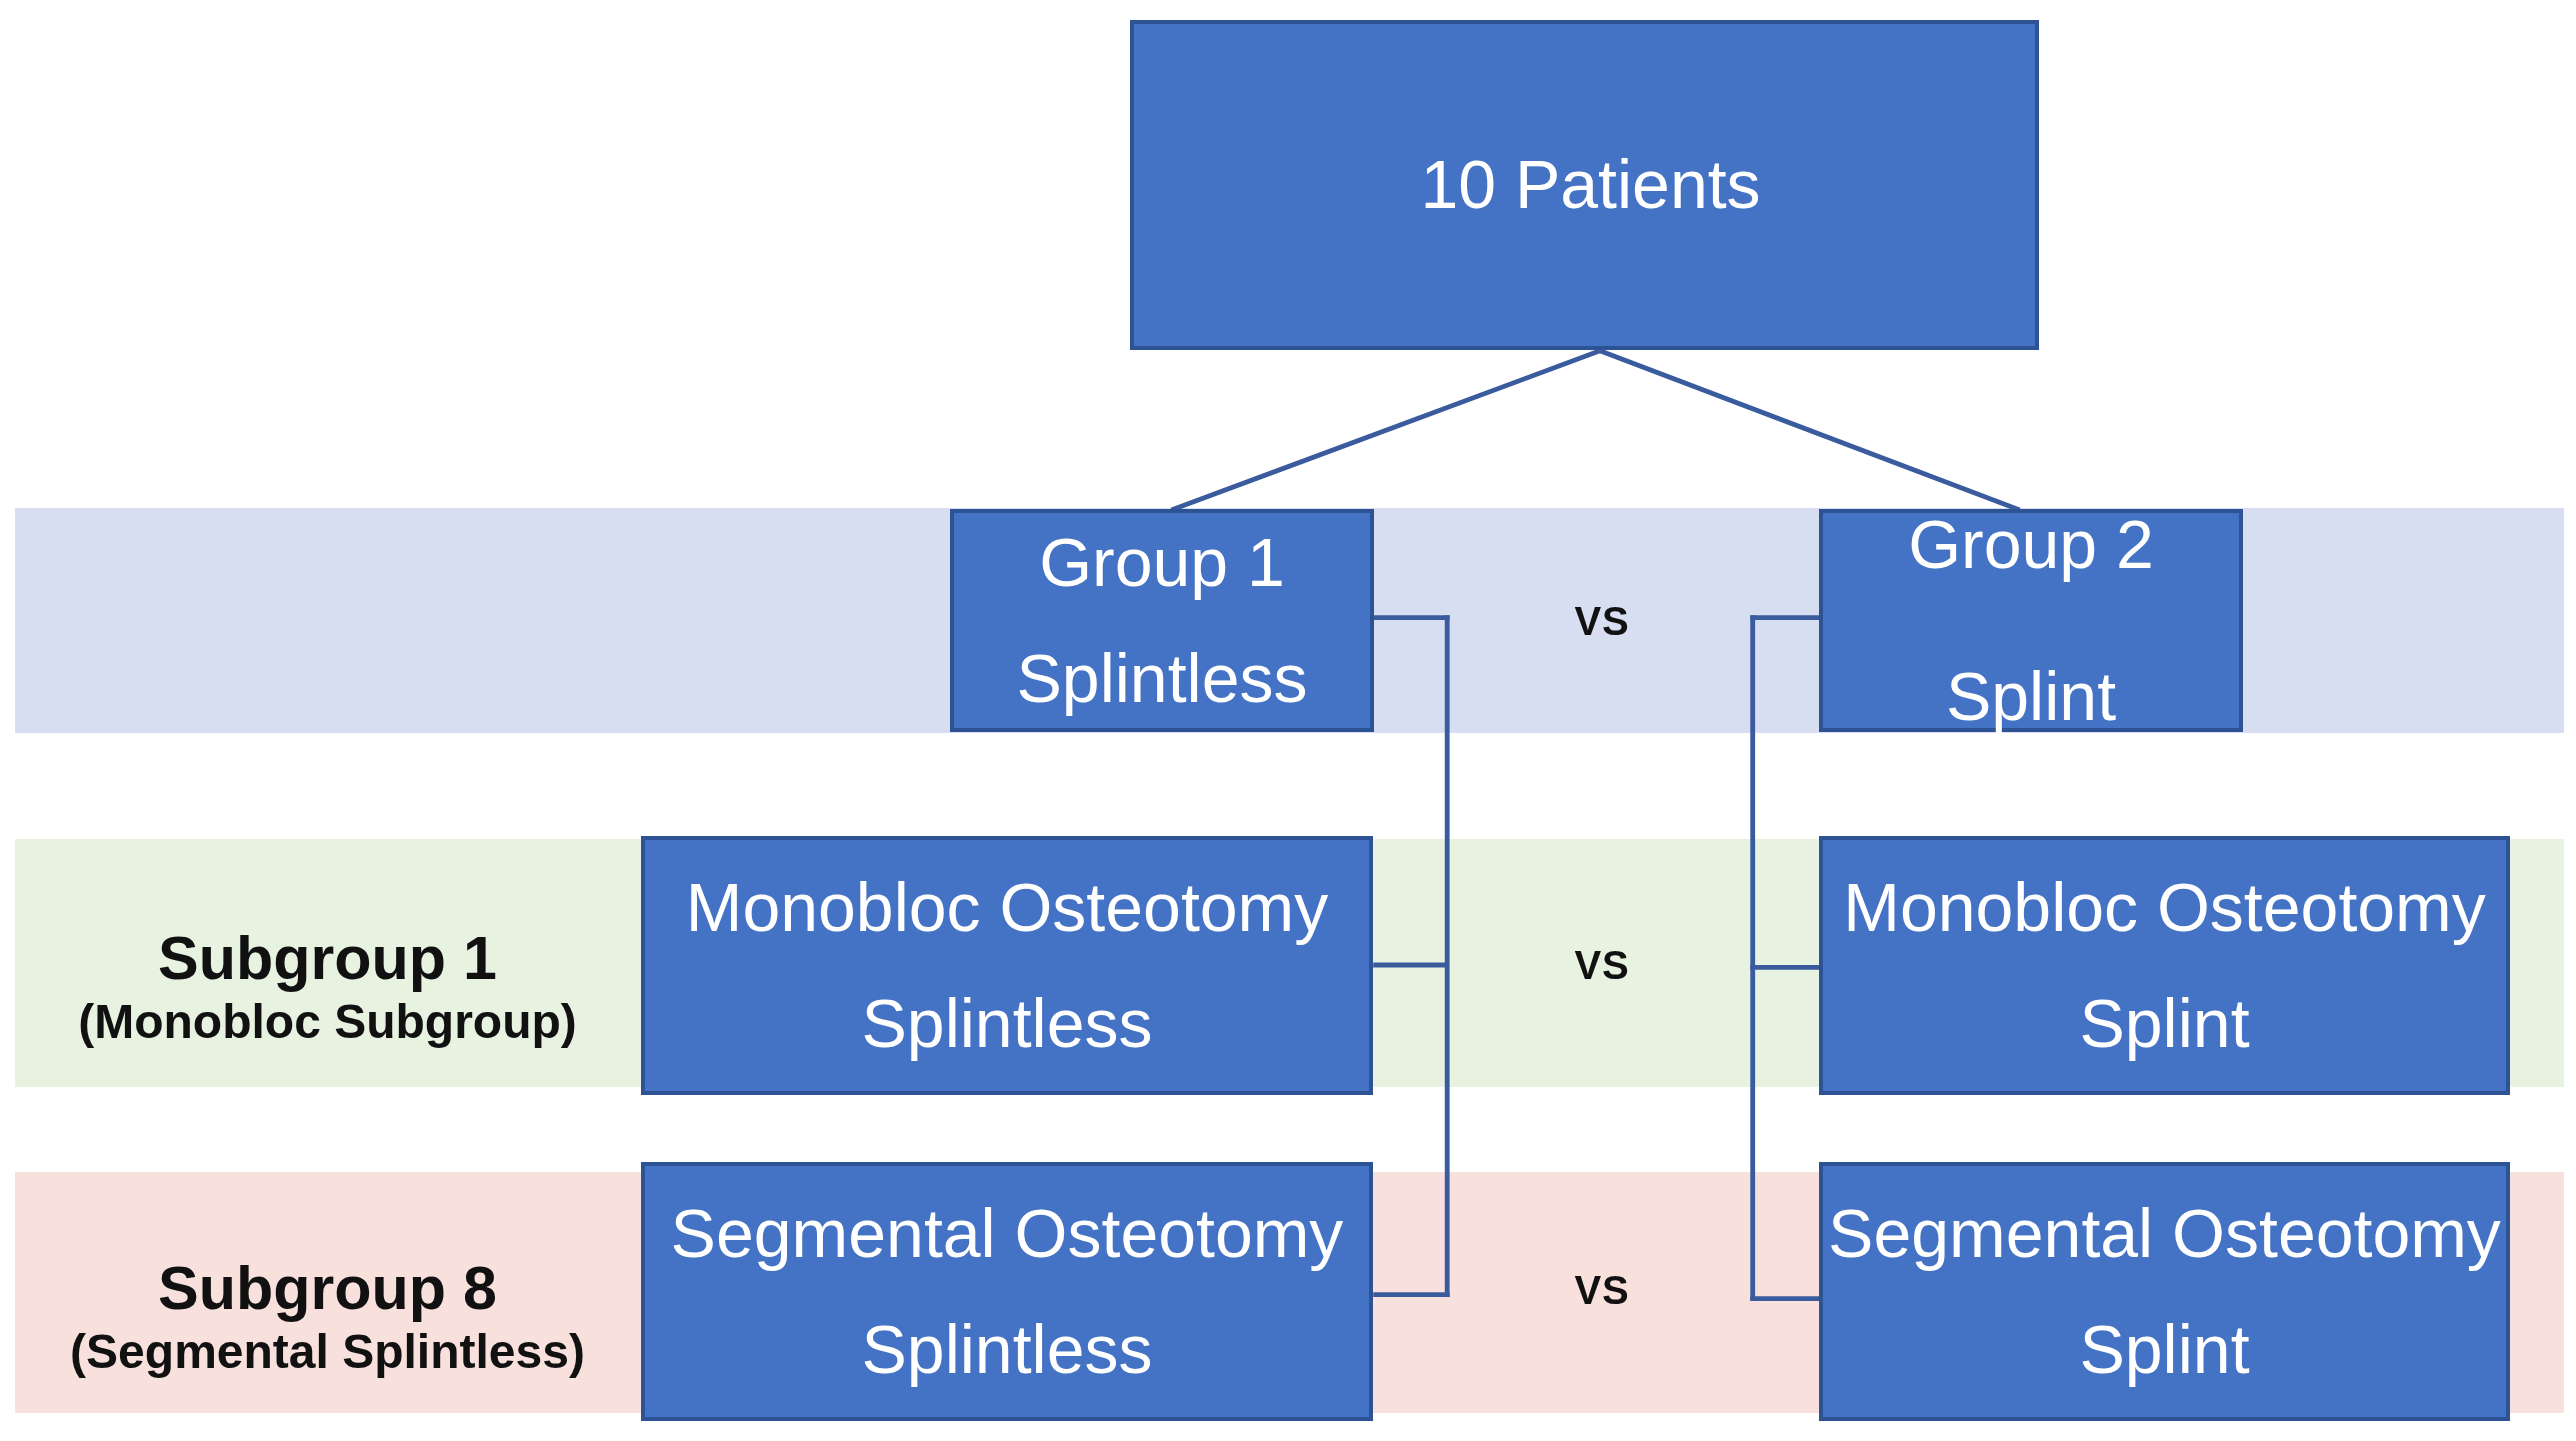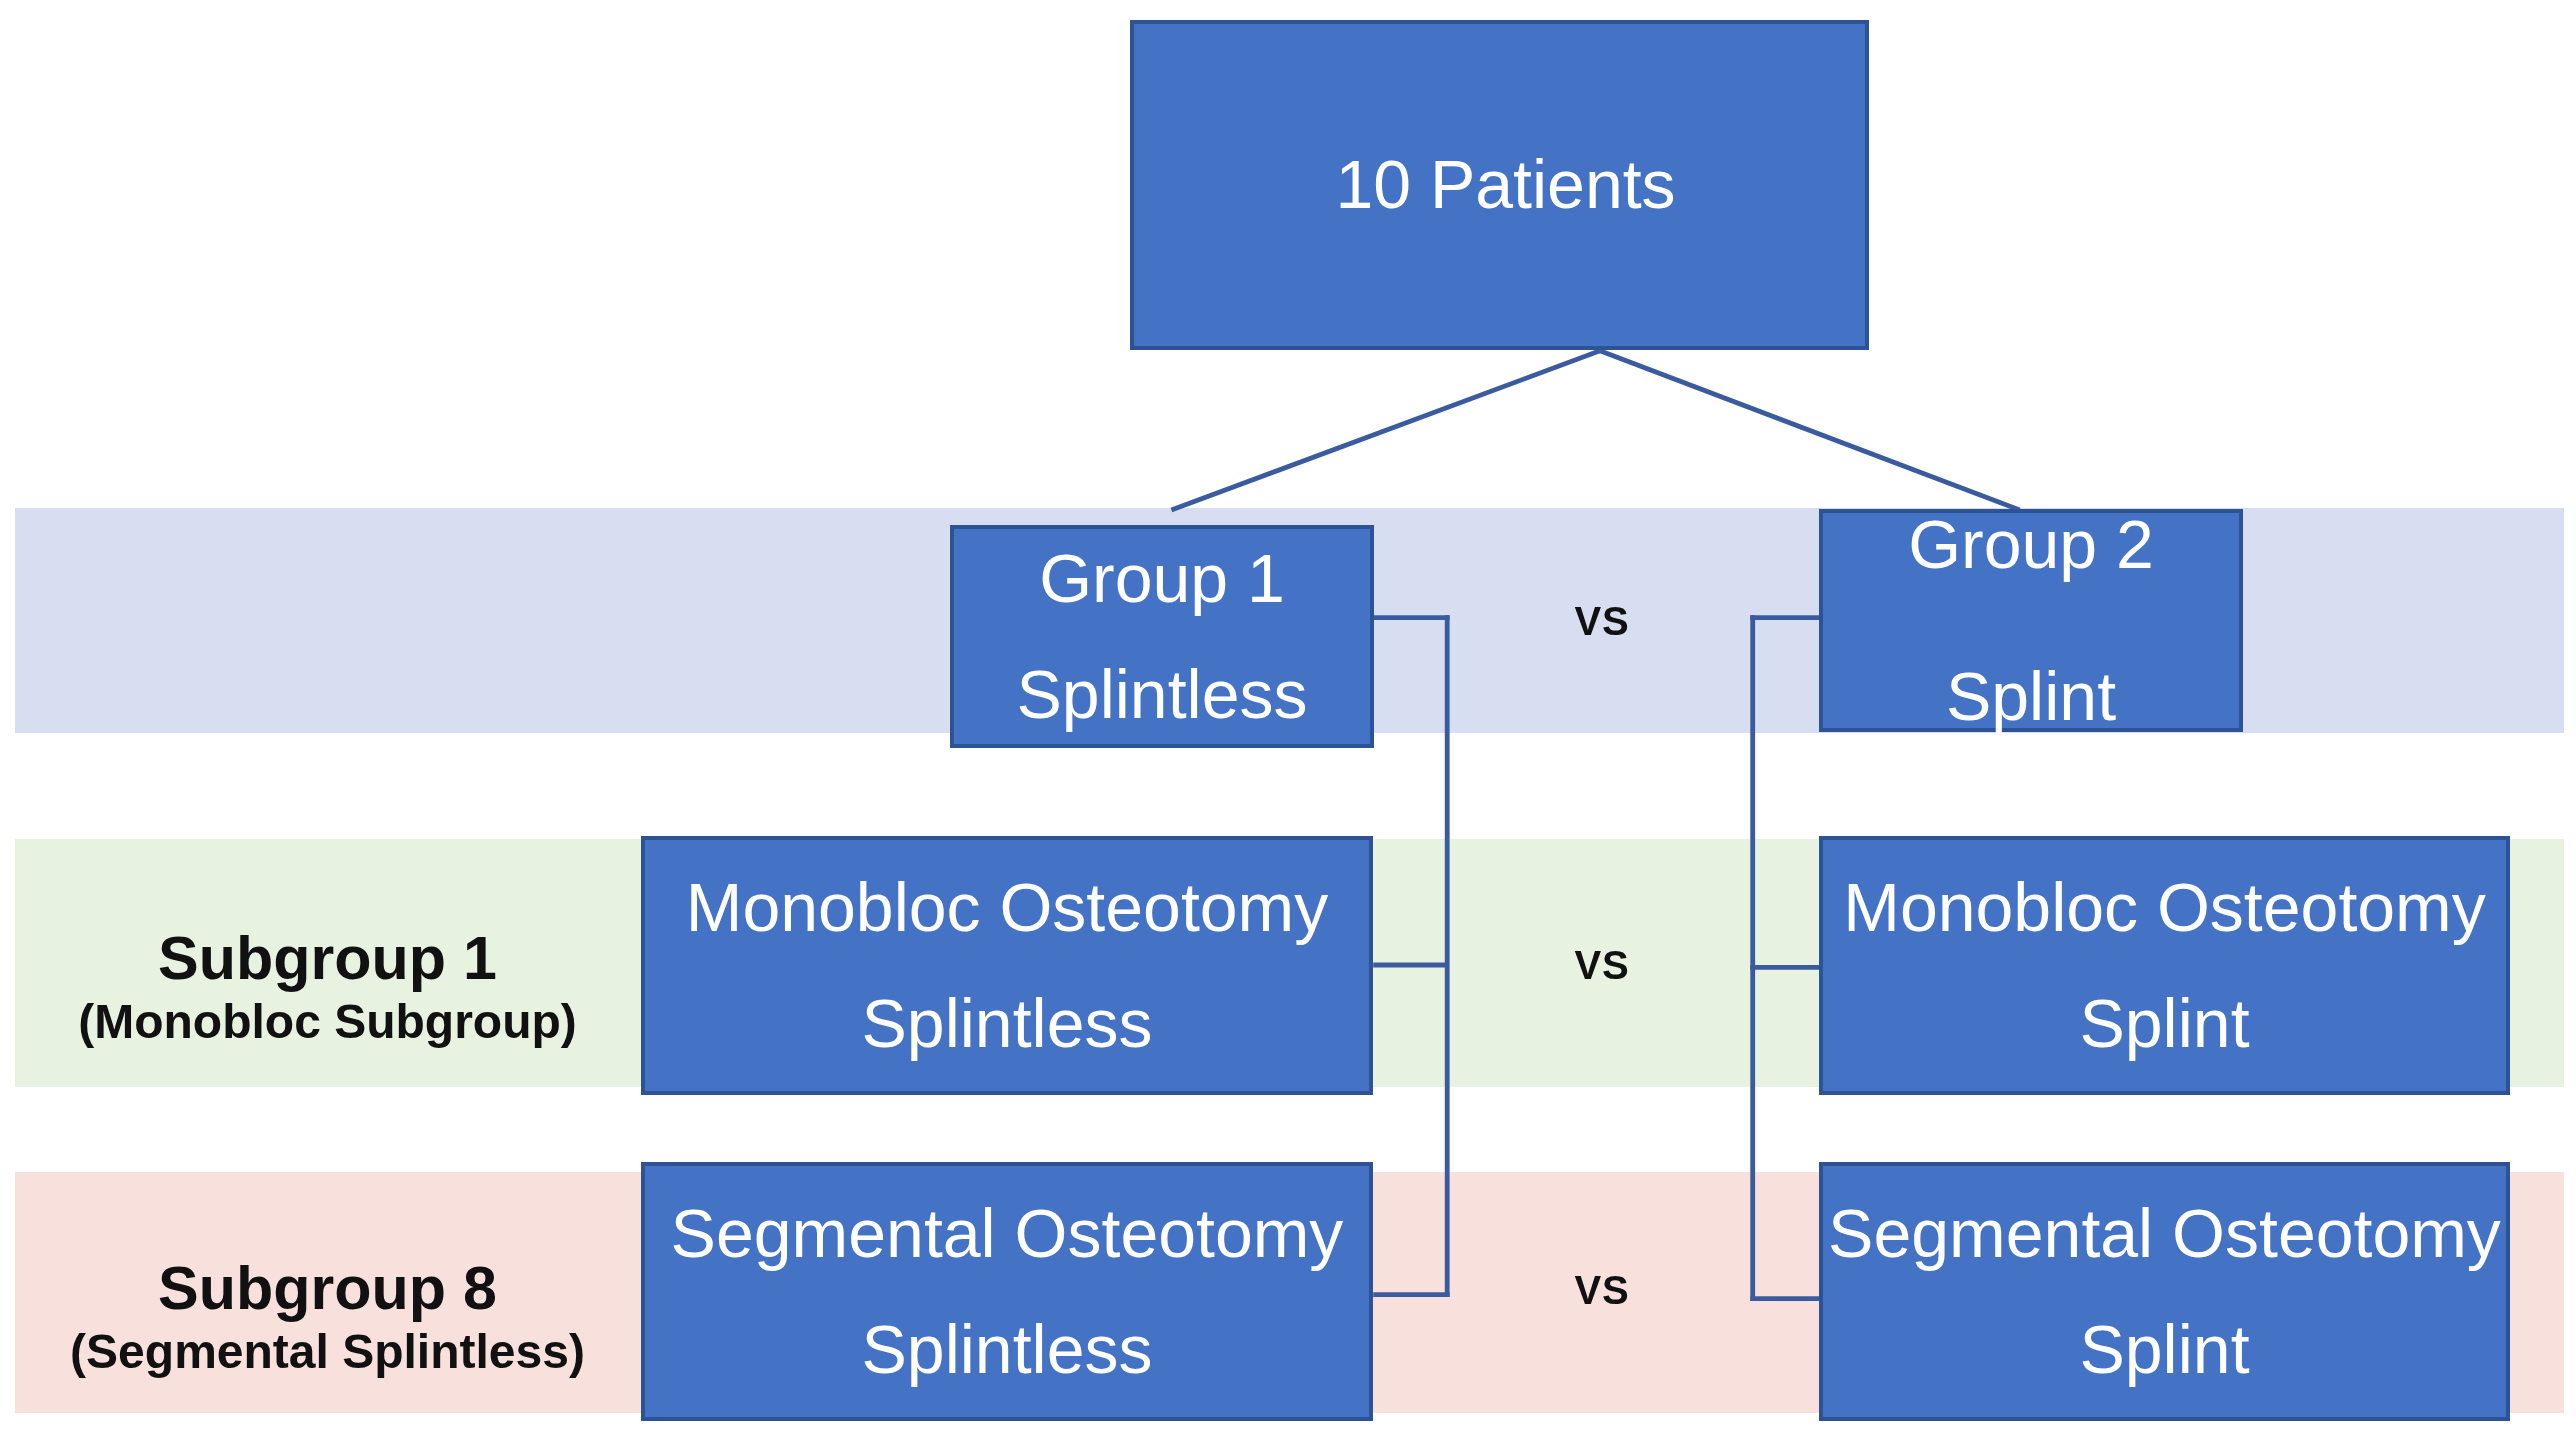--- a/index.html
+++ b/index.html
@@ -29,22 +29,22 @@
     position:absolute;
     background:var(--box-fill);
     border:4px solid var(--box-border);
     box-sizing:border-box;
     display:flex;flex-direction:column;
     align-items:center;justify-content:center;
     color:var(--box-text);
     font-size:68px;line-height:1.7;
     text-align:center;
   }
-  .node.root{left:1130px;top:20px;width:739px;height:330px;padding-left:12px;}
-  .node.g1{left:950px;top:525px;width:424px;height:223px;}
+  .node.root{left:1130px;top:20px;width:909px;height:330px;padding-left:12px;}
+  .node.g1{left:950px;top:509px;width:424px;height:223px;}
   .node.g2{left:1819px;top:509px;width:424px;height:223px;gap:36px;}
   .node.m1{left:641px;top:836px;width:732px;height:259px;}
   .node.m2{left:1819px;top:836px;width:691px;height:259px;}
   .node.s1{left:641px;top:1162px;width:732px;height:259px;}
   .node.s2{left:1819px;top:1162px;width:691px;height:259px;}
 
   .vs{
     position:absolute;
     transform:translate(-50%,-50%);
     color:var(--label-text);

